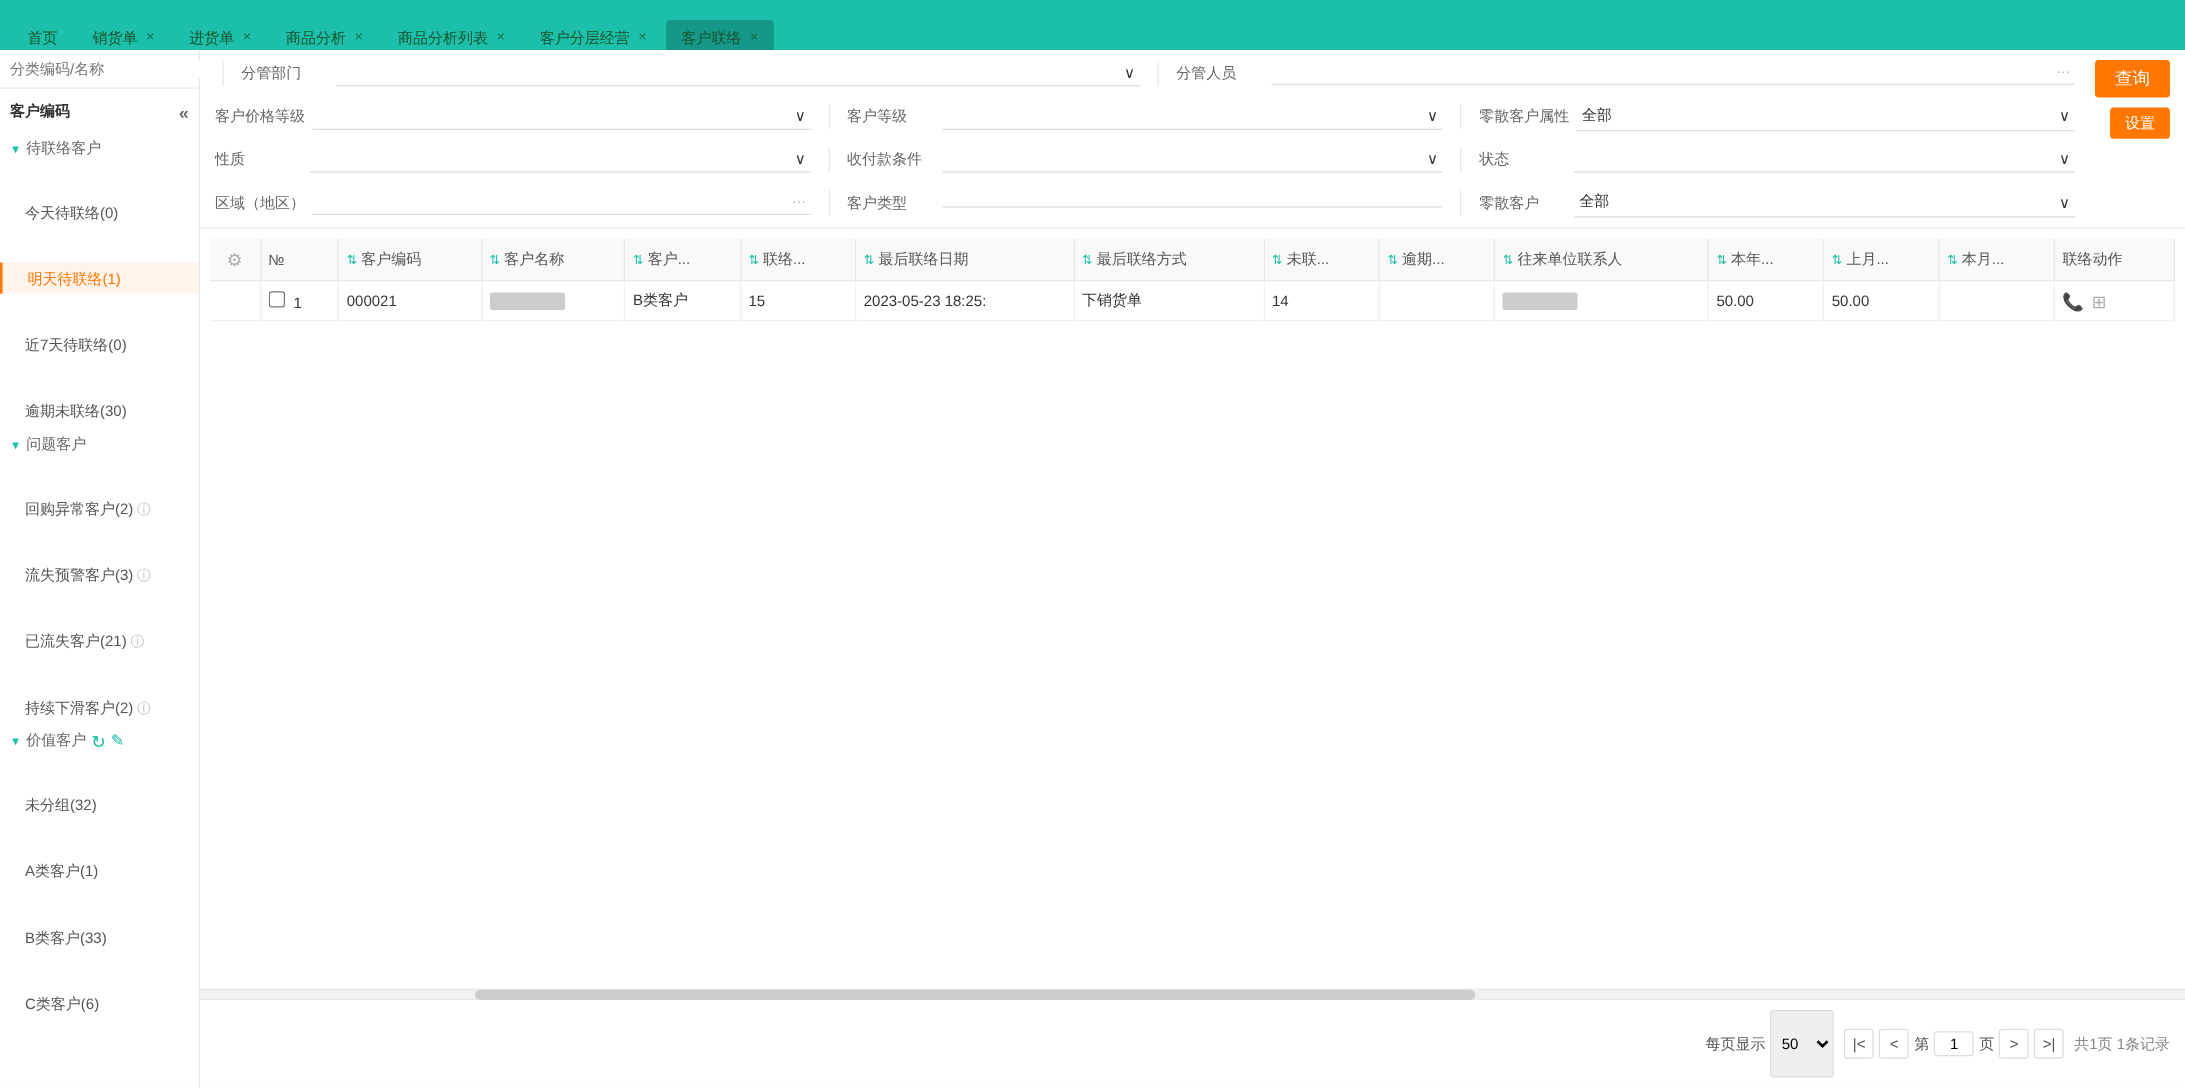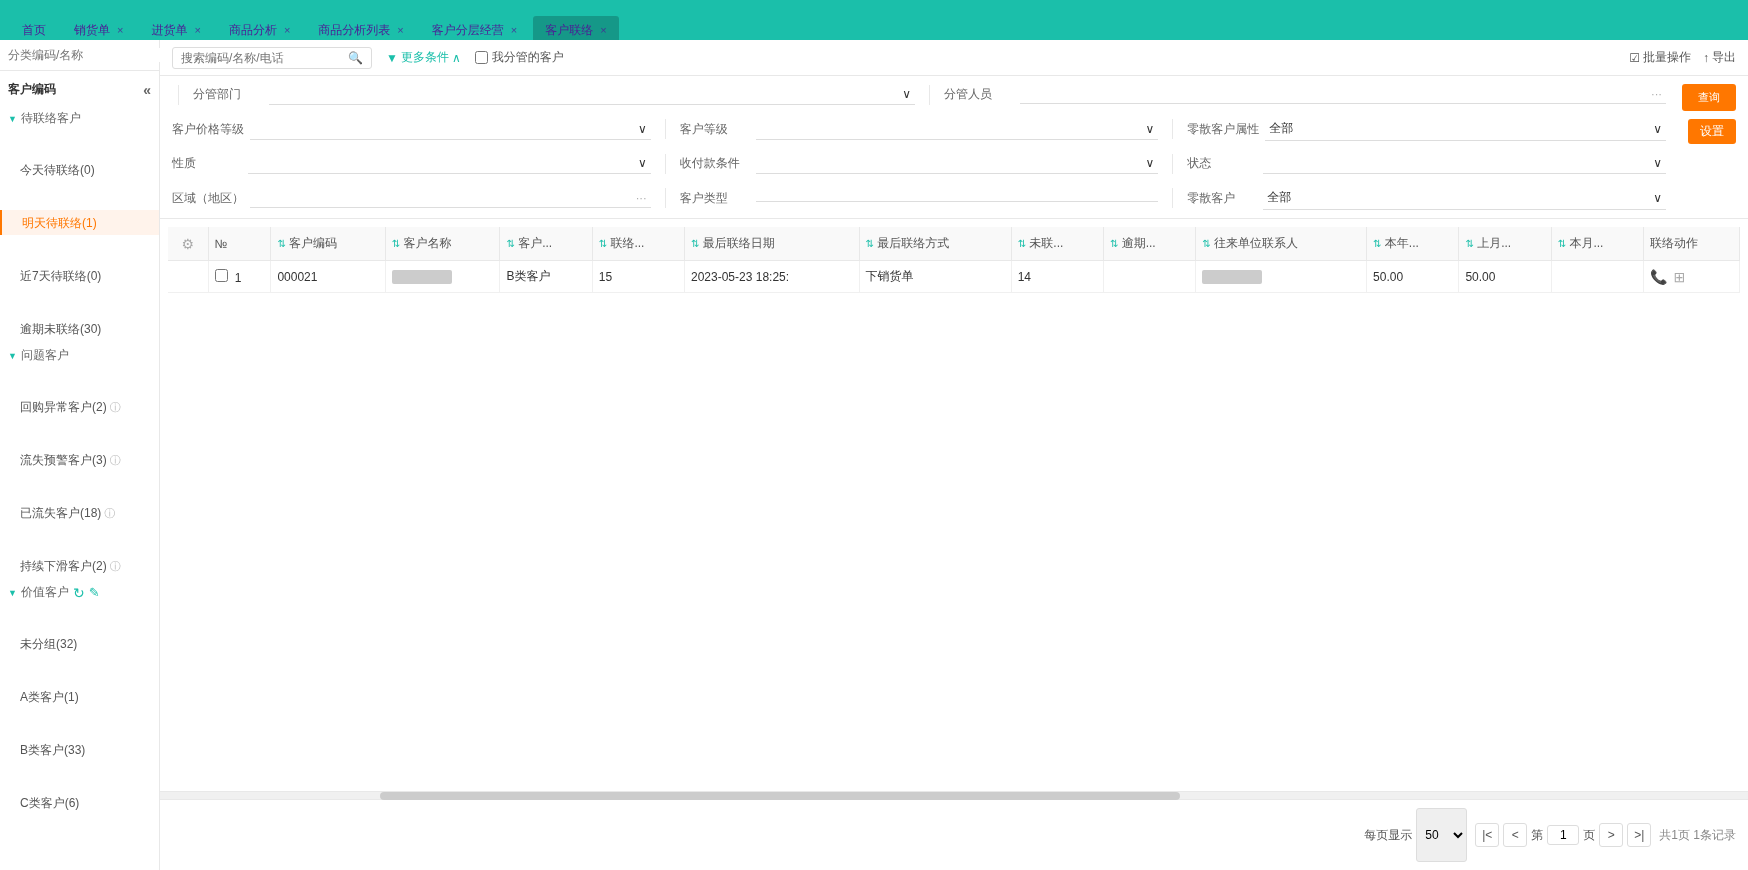--- a/index.html
+++ b/index.html
@@ -8,21 +8,21 @@
     
     .top-nav {
       background: #1bbfaa;
       height: 40px;
       display: flex;
       align-items: center;
       padding: 0 10px;
       gap: 4px;
     }
     .nav-item {
-      color: #4c1d95;
+      color: #14532d;
       padding: 6px 12px;
       cursor: pointer;
       border-radius: 3px;
       font-size: 13px;
       white-space: nowrap;
       display: flex;
       align-items: center;
       gap: 4px;
       margin-top: 20px;
     }
@@ -210,21 +210,21 @@
     .filter-select span { font-size: 12px; color: #333; }
     .filter-chevron { color: #aaa; font-size: 11px; }
     .filter-divider { width: 1px; height: 20px; background: #e8e8e8; margin: 0 6px; }
     .query-btn {
       background: #ff7700;
       color: #fff;
       border: none;
       border-radius: 3px;
       padding: 6px 16px;
       cursor: pointer;
-      font-size: 11px;
+      font-size: 14px;
       white-space: nowrap;
     }
     .settings-btn {
       background: #ff7700;
       color: #fff;
       border: none;
       border-radius: 3px;
       padding: 4px 12px;
       cursor: pointer;
       font-size: 12px;
@@ -423,21 +423,21 @@
       </div>
       <div class="sidebar-item">
         <span>回购异常客户(2)</span>
         <span class="info-icon">ⓘ</span>
       </div>
       <div class="sidebar-item">
         <span>流失预警客户(3)</span>
         <span class="info-icon">ⓘ</span>
       </div>
       <div class="sidebar-item">
-        <span>已流失客户(18)</span>
+        <span>已流失客户(21)</span>
         <span class="info-icon">ⓘ</span>
       </div>
       <div class="sidebar-item">
         <span>持续下滑客户(2)</span>
         <span class="info-icon">ⓘ</span>
       </div>
 
       <div class="sidebar-group-title">
         <span>价值客户</span>
         <span style="color:#1bbfaa;cursor:pointer;font-size:14px;">↻</span>
@@ -453,45 +453,20 @@
         <span>B类客户(33)</span>
       </div>
       <div class="sidebar-item">
         <span>C类客户(6)</span>
       </div>
     </div>
   </div>
 
   <div class="content-area">
 
-    <div class="toolbar">
-      <div class="search-box">
-        <input type="text" placeholder="搜索编码/名称/电话" style="">
-        <span class="search-box-icon">🔍</span>
-      </div>
-      <div class="filter-btn">
-        <span style="color:#1bbfaa;">▼</span>
-        <span>更多条件</span>
-        <span>∧</span>
-      </div>
-      <label class="my-customers-check">
-        <input type="checkbox" style="">
-        <span>我分管的客户</span>
-      </label>
-      <div class="toolbar-right">
-        <div class="batch-btn">
-          <span>☑</span>
-          <span>批量操作</span>
-        </div>
-        <div class="export-btn">
-          <span>↑</span>
-          <span>导出</span>
-        </div>
-      </div>
-    </div>
 
     <div class="filter-panel">
       <div style="display:flex;gap:8px;align-items:flex-start;">
         <div style="flex:1;display:flex;flex-direction:column;gap:6px;">
 
           <div class="filter-row">
             <div class="filter-divider"></div>
             <div class="filter-field">
               <span class="filter-label">分管部门</span>
               <div class="filter-select">

